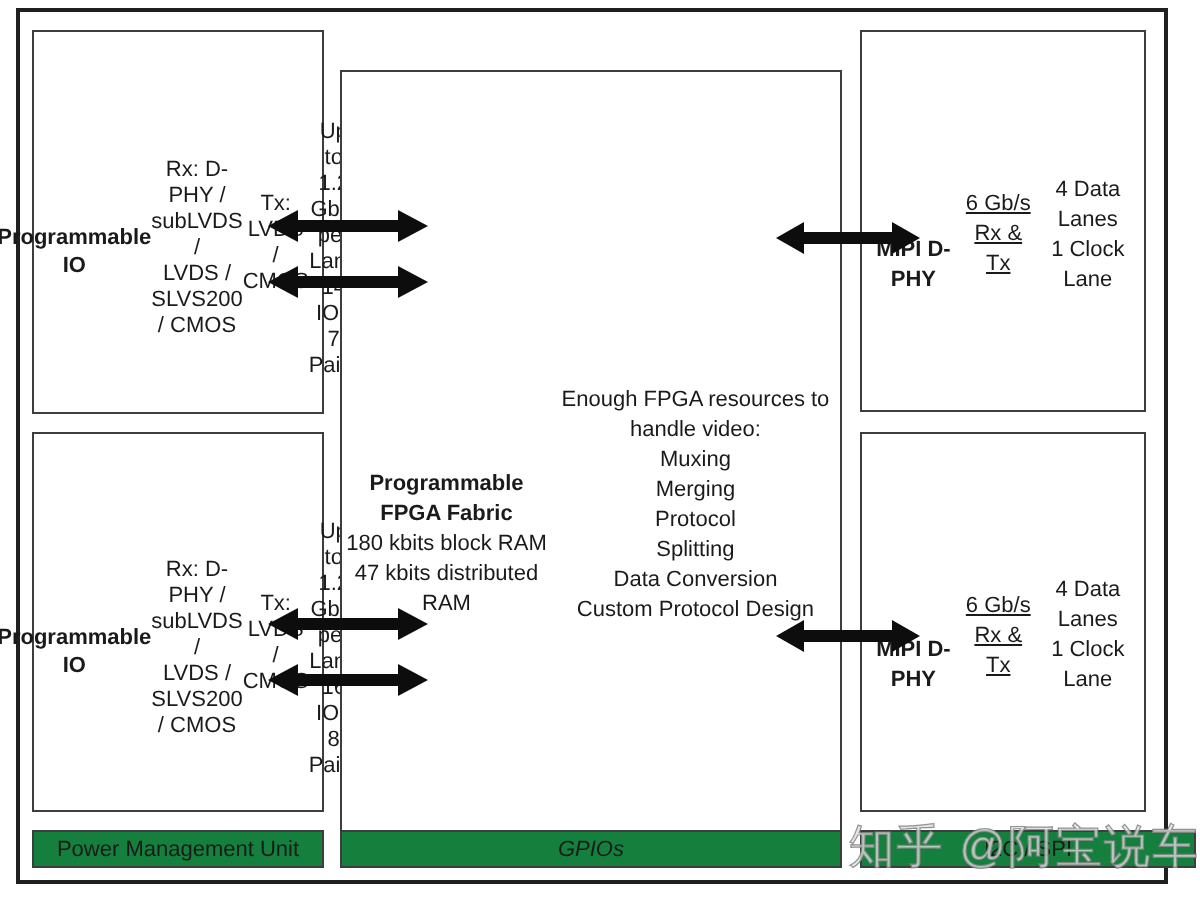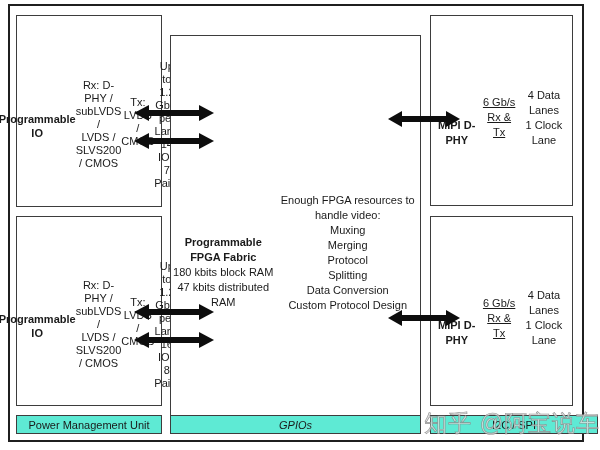--- a/index.html
+++ b/index.html
@@ -41,21 +41,21 @@
   .pio-bottom  { left: 16px;  top: 216px; width: 146px; height: 190px; }
   .fabric      { left: 170px; top: 15px;  width: 251px; height: 391px; line-height: 15px; margin-top: 20px; }
   .mipi-top    { left: 430px; top: 15px;  width: 143px; height: 191px; line-height: 15px; }
   .mipi-bottom { left: 430px; top: 216px; width: 143px; height: 190px; line-height: 15px; }
 
   
   .strip {
     position: absolute; top: 415px; height: 19px;
     border: 1.5px solid #3d3d3d;
     box-sizing: border-box;
-    background: #5eead4;
+    background: #15803d;
     display: flex; align-items: center; justify-content: center;
     font-size: 11px;
   }
   .strip-pmu  { left: 16px;  width: 146px; }
   .strip-gpio { left: 170px; width: 251px; font-style: italic; }
   .strip-i2c  { left: 430px; width: 168px; }
 
   
   .pio-title   { margin-top: 29px; line-height: 14px; }
   .pio-rx      { margin-top: 26px; }

